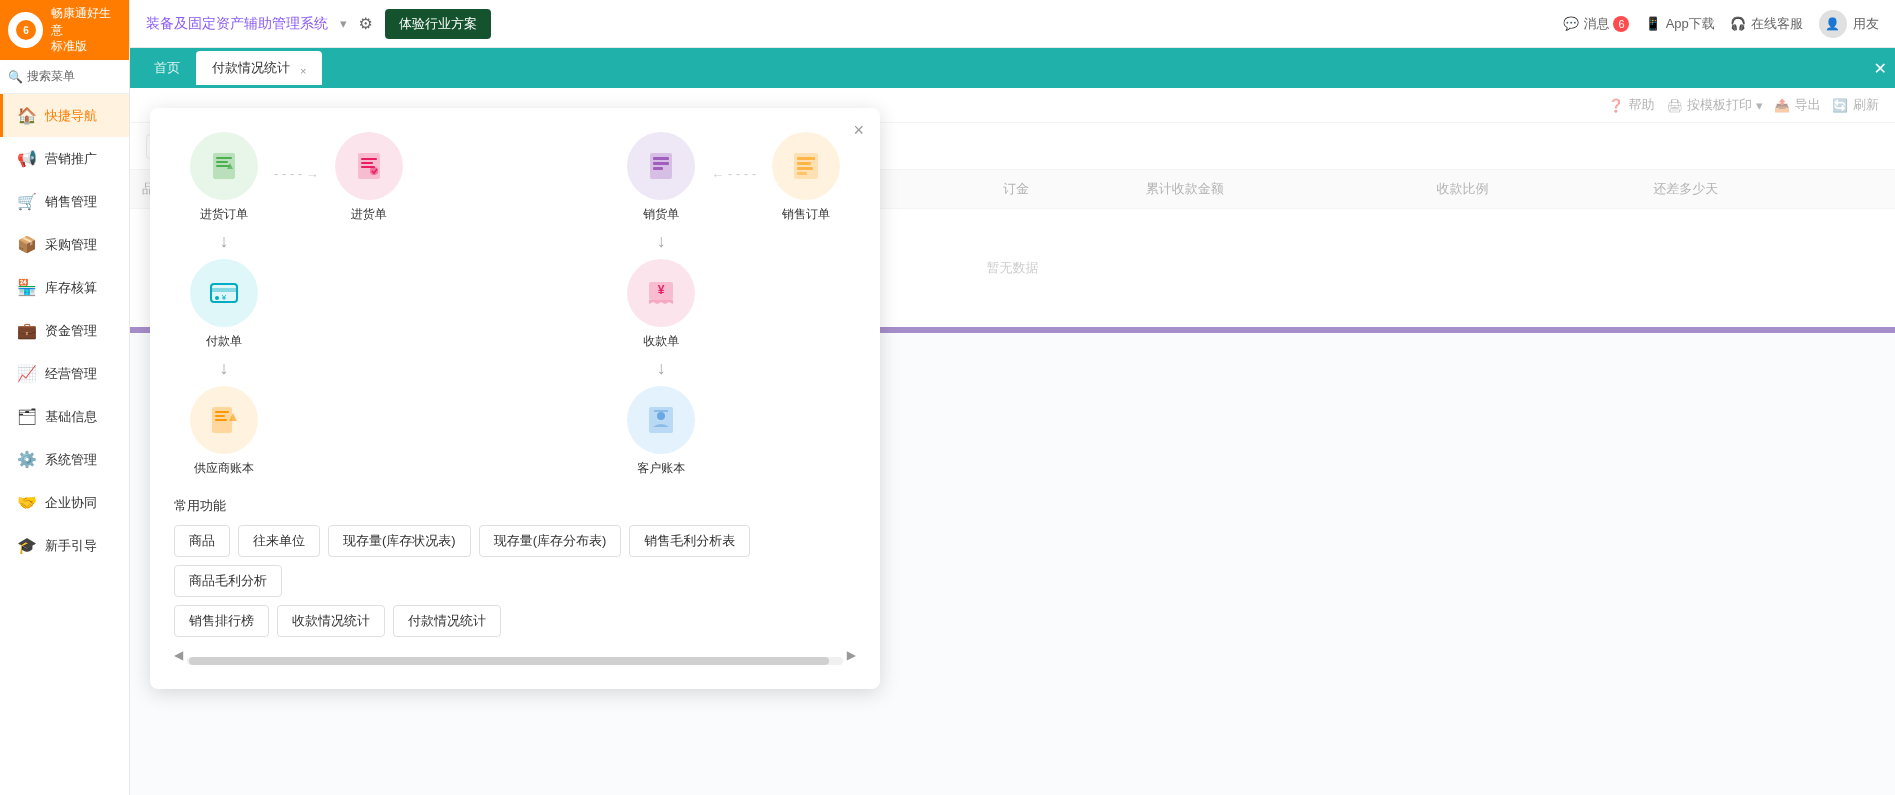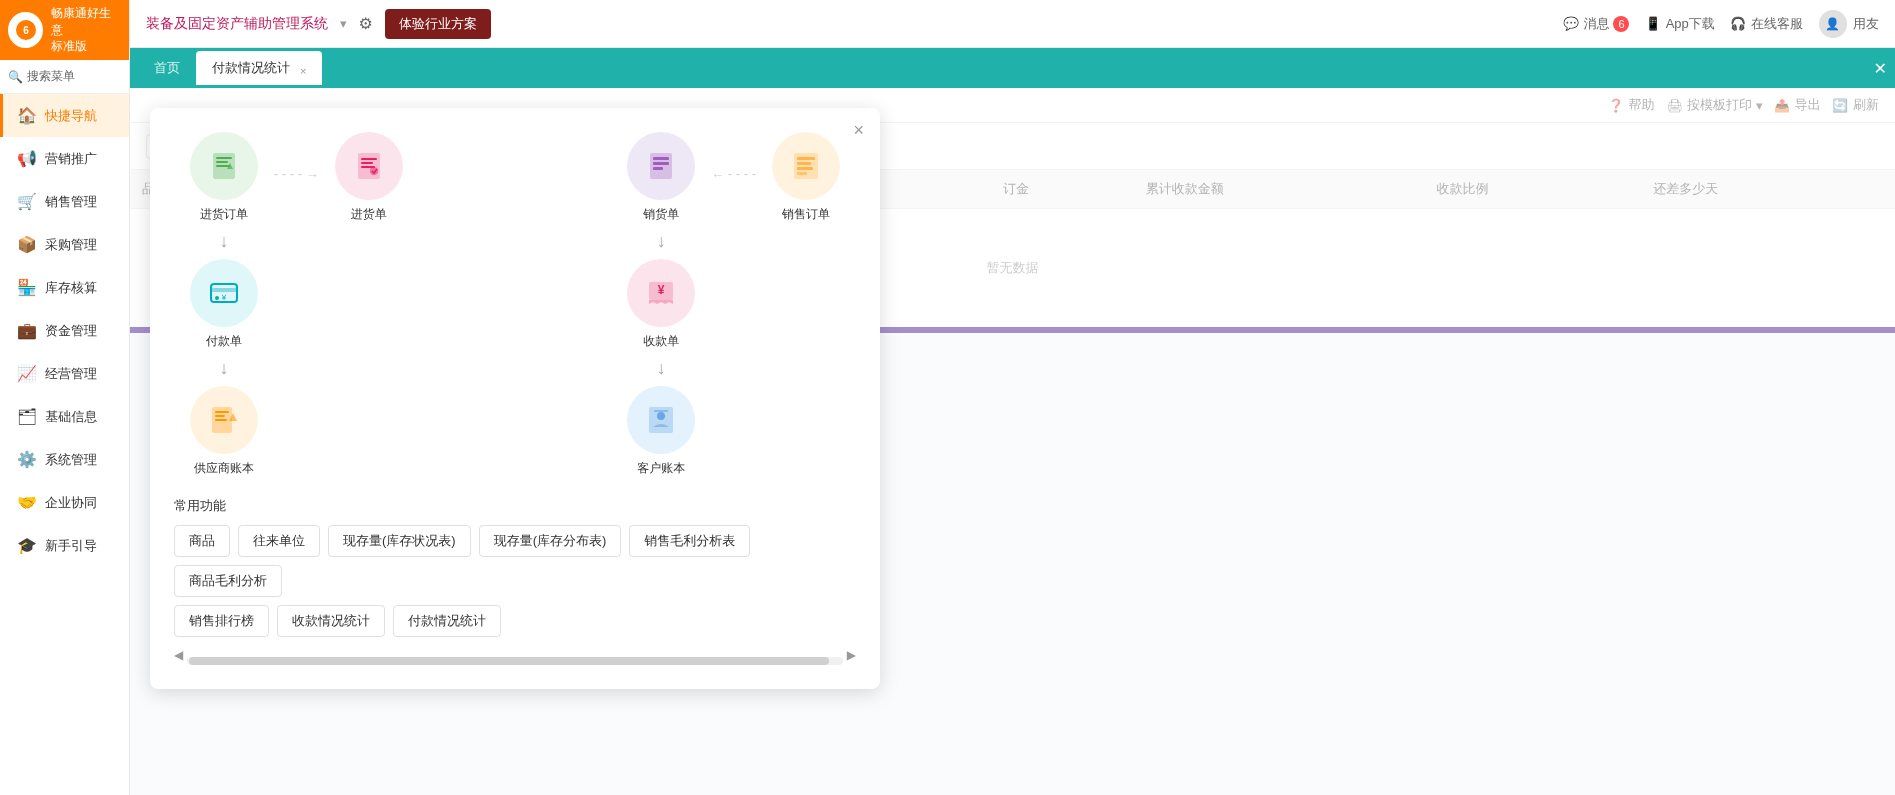--- a/index.html
+++ b/index.html
@@ -18,25 +18,25 @@
     .nav-item { display: flex; align-items: center; gap: 8px; padding: 12px 14px; cursor: pointer; color: #333; font-size: 13px; border-left: 3px solid transparent; }
     .nav-item.active { background: #fff3e0; color: #ff7c00; border-left-color: #ff7c00; }
     .nav-item .nav-icon { font-size: 16px; }
 
     
     .main-content { flex: 1; display: flex; flex-direction: column; overflow: hidden; }
 
     
     .top-bar { background: #fff; height: 48px; display: flex; align-items: center; padding: 0 16px; border-bottom: 1px solid #e8e8e8; gap: 16px; justify-content: space-between; }
     .top-bar-left { display: flex; align-items: center; gap: 12px; }
-    .system-title { font-size: 14px; color: #be185d; font-weight: 500; }
+    .system-title { font-size: 14px; color: #8b5cf6; font-weight: 500; }
     .top-bar-right { display: flex; align-items: center; gap: 16px; color: #666; font-size: 13px; }
     .top-bar-btn { display: flex; align-items: center; gap: 4px; cursor: pointer; }
     .badge { background: #ff4d4f; color: #fff; border-radius: 10px; font-size: 11px; padding: 0 4px; min-width: 16px; height: 16px; display: inline-flex; align-items: center; justify-content: center; }
-    .trial-btn { background: #7f1d1d; color: #fff; border: none; border-radius: 4px; padding: 6px 14px; cursor: pointer; font-size: 13px; }
+    .trial-btn { background: #14532d; color: #fff; border: none; border-radius: 4px; padding: 6px 14px; cursor: pointer; font-size: 13px; }
     .settings-icon { cursor: pointer; color: #666; font-size: 16px; }
     .user-avatar { width: 28px; height: 28px; border-radius: 50%; background: #e0e0e0; display: flex; align-items: center; justify-content: center; font-size: 12px; color: #666; }
 
     
     .tab-bar { background: #20b2aa; height: 40px; display: flex; align-items: center; padding: 0 8px; gap: 0; }
     .tab-item { padding: 8px 16px; color: rgba(255,255,255,0.85); cursor: pointer; font-size: 13px; display: flex; align-items: flex-end; gap: 6px; border-radius: 4px 4px 0 0; }
     .tab-item.active { background: #fff; color: #333; }
     .tab-item .close-btn { font-size: 11px; color: #999; margin-left: 4px; }
     .tab-close-all { margin-left: auto; color: #fff; cursor: pointer; font-size: 16px; }
 

